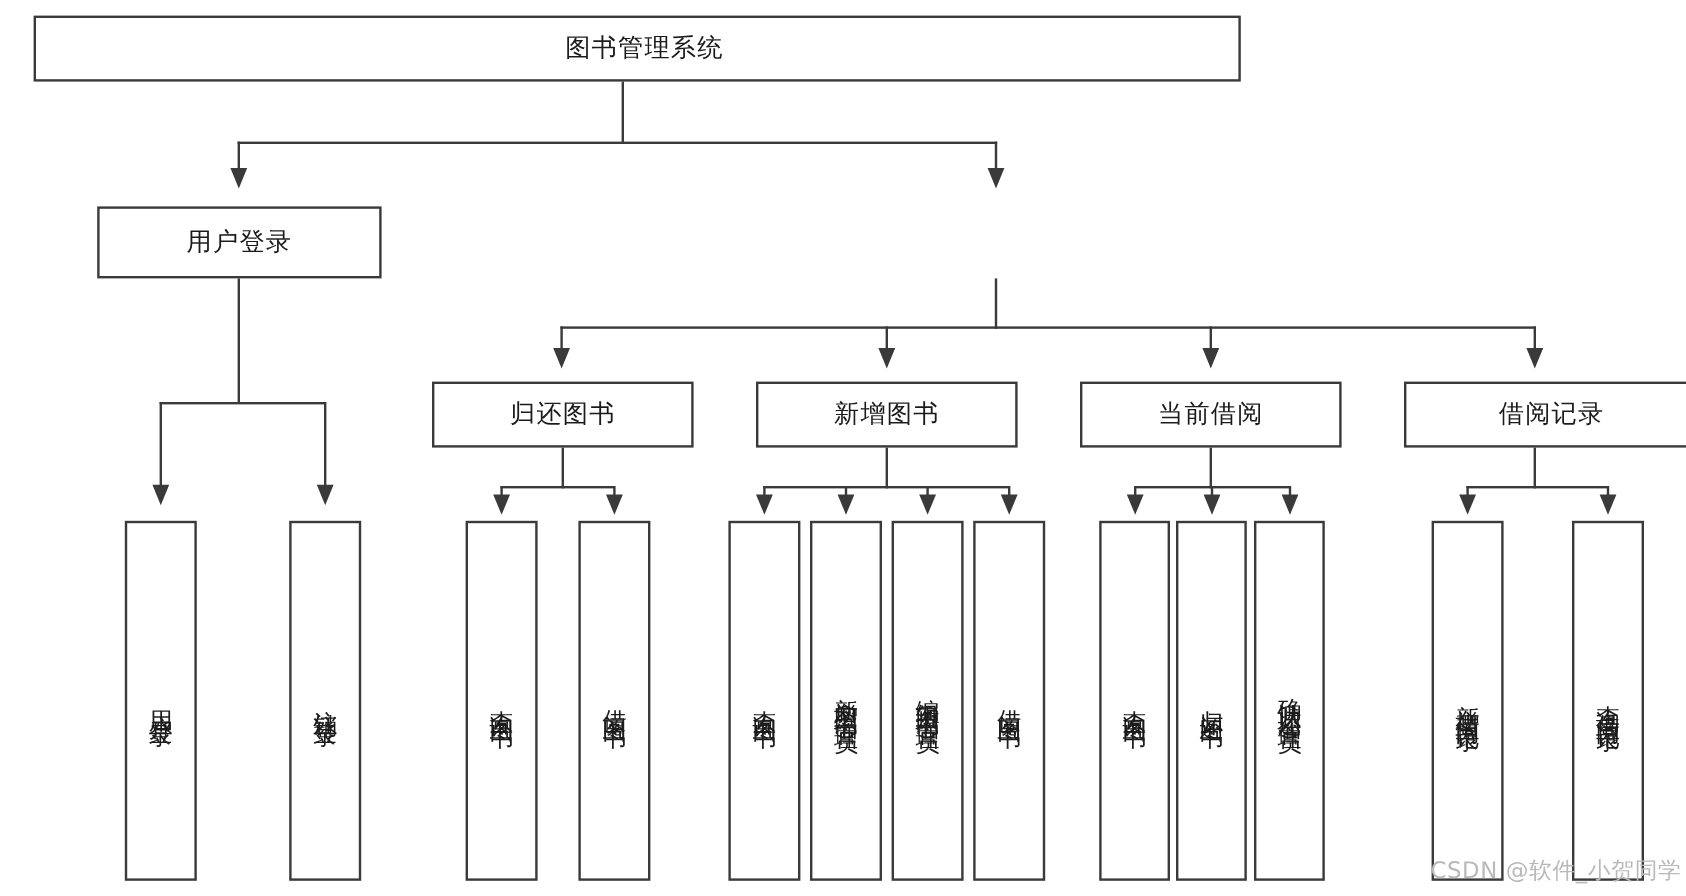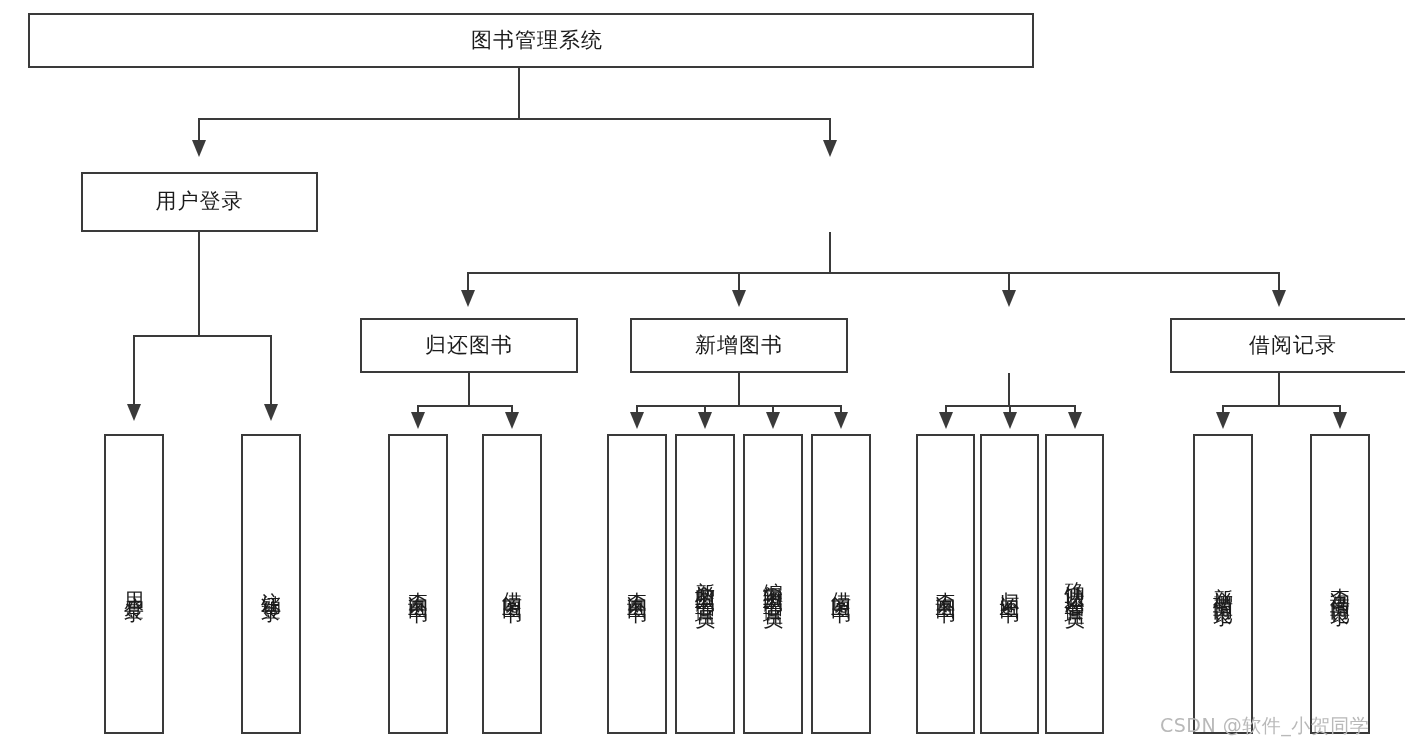--- a/index.html
+++ b/index.html
@@ -112,20 +112,23 @@
   <div class="edge edge-v" style="left:1008px; top:272px; width:2px; height:24px;"></div>
   <div class="arrow" style="left:1002px; top:290px;"></div>
   <div class="edge edge-v" style="left:1278px; top:272px; width:2px; height:24px;"></div>
   <div class="arrow" style="left:1272px; top:290px;"></div>
 
   <div class="node h" style="left:360px; top:318px; width:218px; height:55px;">
     <span>归还图书</span>
   </div>
   <div class="node h" style="left:630px; top:318px; width:218px; height:55px;">
     <span>新增图书</span>
+  </div>
+  <div class="node h" style="left:900px; top:318px; width:218px; height:55px;">
+    <span>当前借阅</span>
   </div>
   <div class="node h" style="left:1170px; top:318px; width:246px; height:55px;">
     <span>借阅记录</span>
   </div>
 
   <div class="edge edge-v" style="left:468px; top:373px; width:2px; height:34px;"></div>
   <div class="edge edge-h" style="left:417px; top:405px; width:95px; height:2px;"></div>
   <div class="edge edge-v" style="left:417px; top:405px; width:2px; height:12px;"></div>
   <div class="arrow" style="left:411px; top:412px;"></div>
   <div class="edge edge-v" style="left:511px; top:405px; width:2px; height:12px;"></div>
@@ -195,15 +198,15 @@
     <span class="vtext">确认归还（管理员）</span>
   </div>
 
   <div class="node v" style="left:1193px; top:434px; width:60px; height:300px;">
     <span class="vtext">新增借阅记录</span>
   </div>
   <div class="node v" style="left:1310px; top:434px; width:60px; height:300px;">
     <span class="vtext">查询借阅记录</span>
   </div>
 
-  <div class="watermark" style="left:1160px; top:713px;">CSDN @软件_小贺同学</div>
+  <div class="watermark" style="left:1192px; top:713px;">CSDN @软件_小贺同学</div>
 
 </div>
 
 </body></html>

